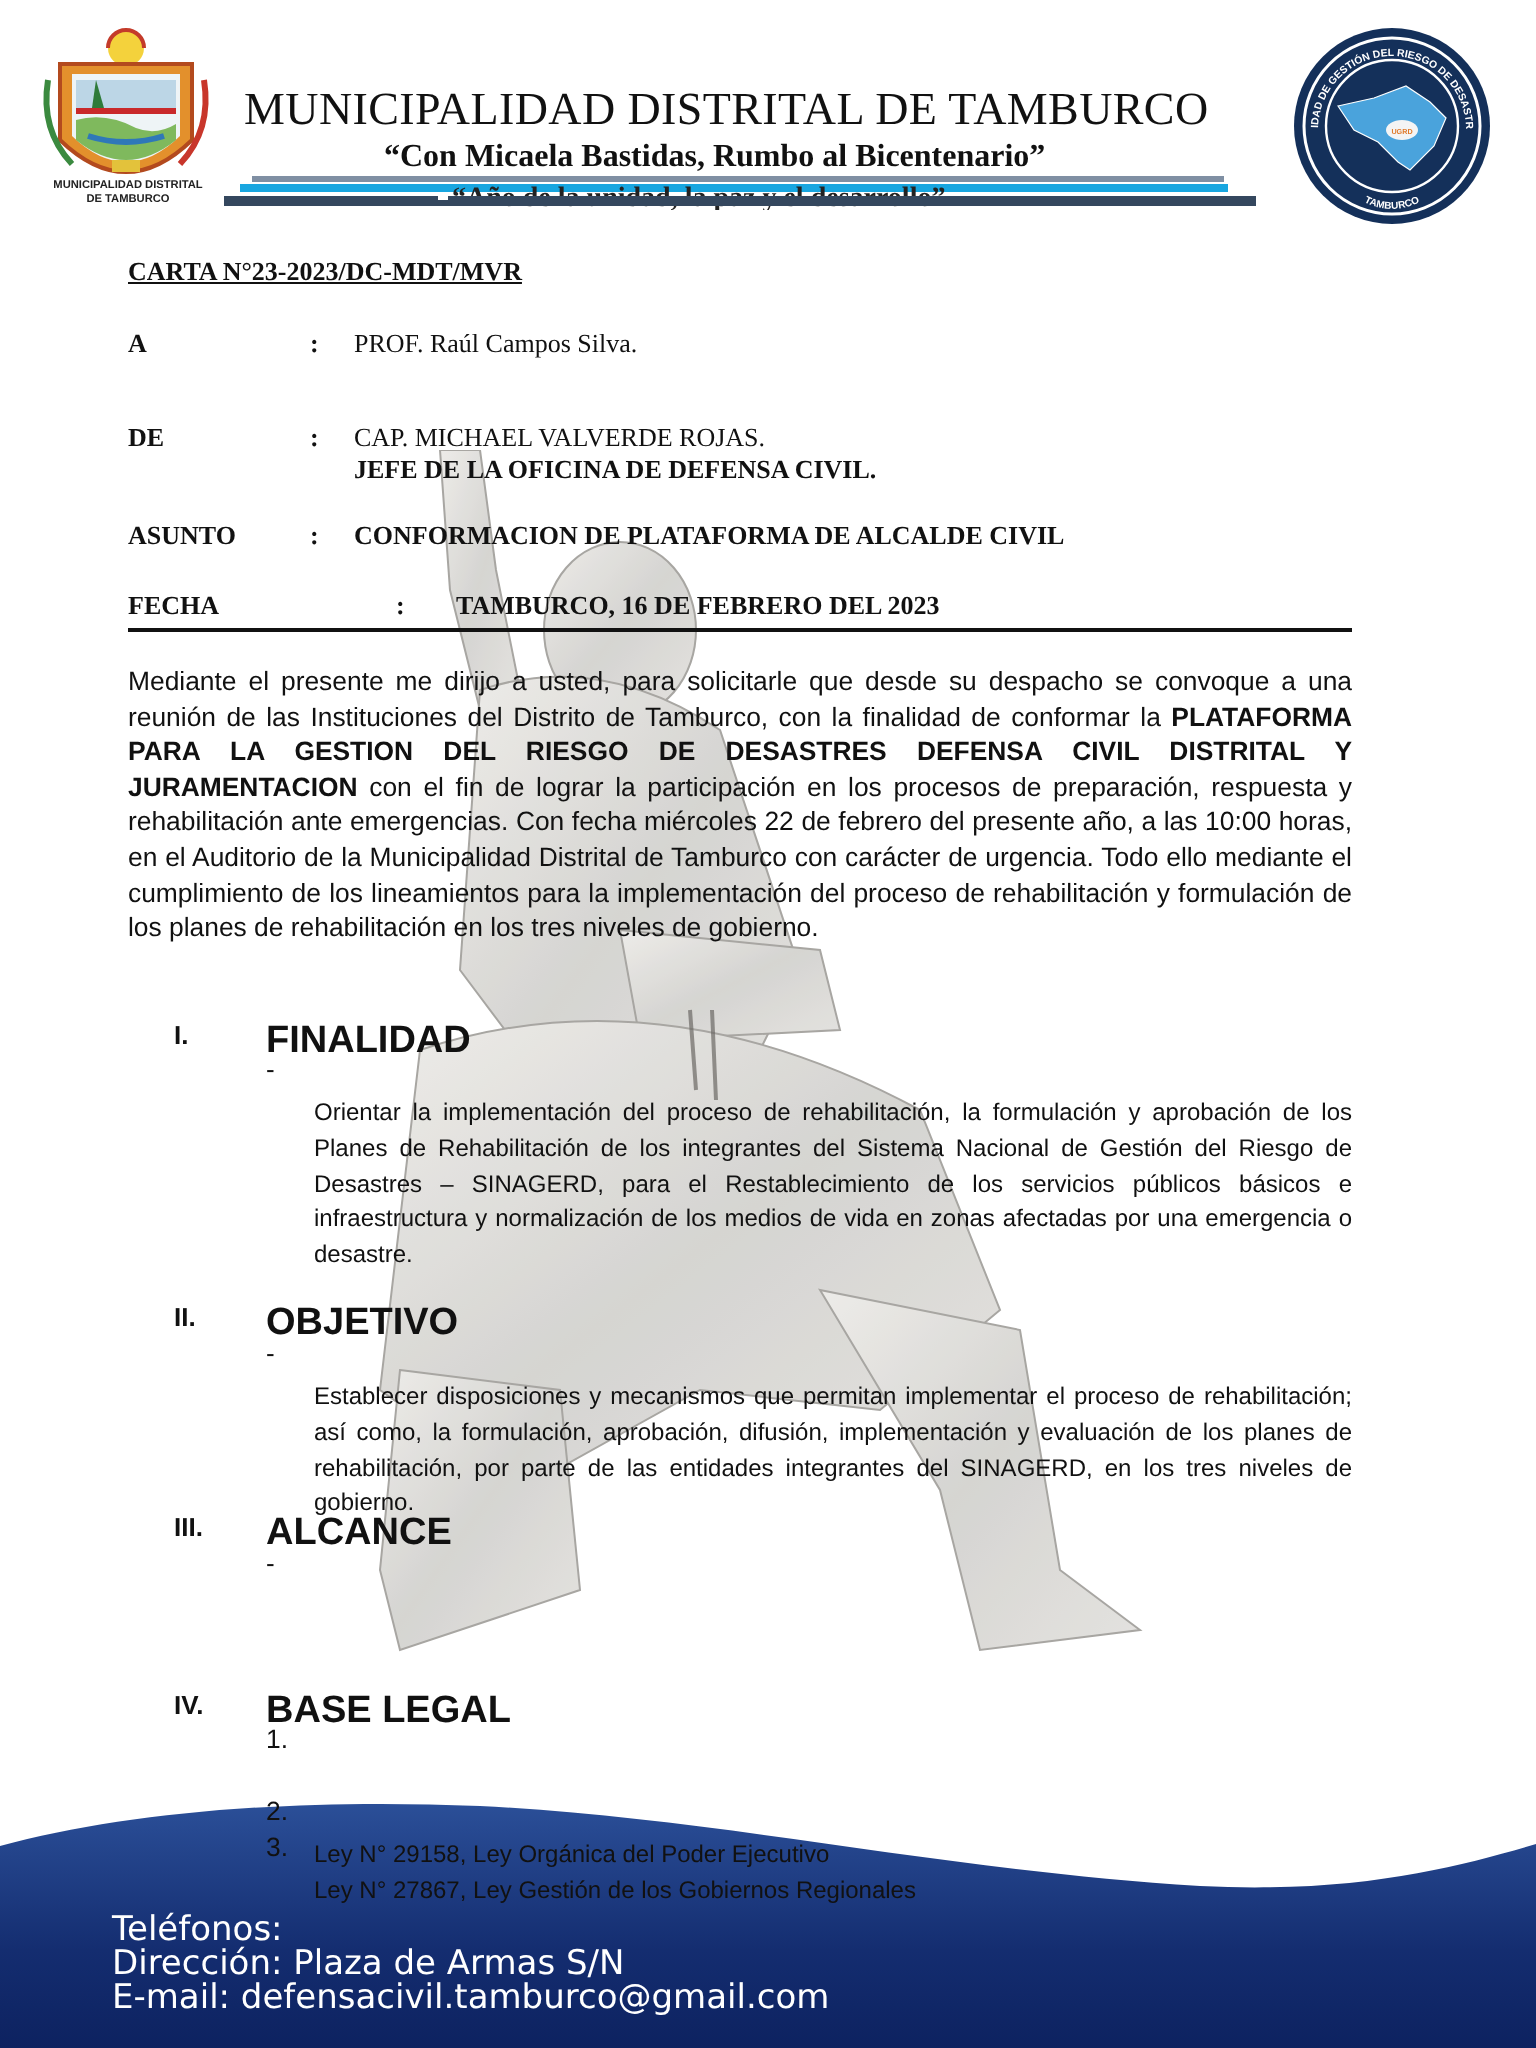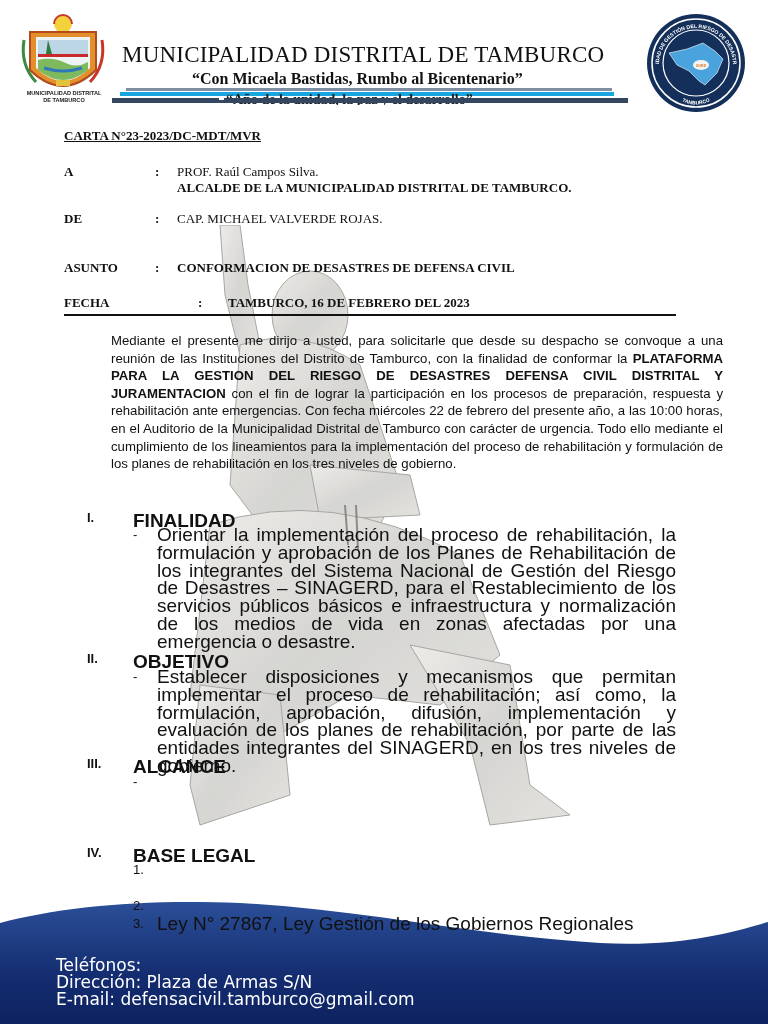--- a/index.html
+++ b/index.html
@@ -43,29 +43,29 @@
       position: absolute; left: 64px; top: 128px; font-size: 13px; font-weight: bold; text-decoration: underline; white-space: nowrap;
     }
     .field-label { position: absolute; left: 64px; font-size: 13px; font-weight: bold; }
     .field-colon { position: absolute; font-size: 13px; font-weight: bold; }
     .field-value { position: absolute; left: 177px; font-size: 13px; white-space: nowrap; line-height: 16px; }
     .field-value .bold { font-weight: bold; }
     .rule { position: absolute; left: 64px; top: 314px; width: 612px; height: 2px; background: #111; }
 
     .para {
       position: absolute; left: 64px; top: 332px; width: 612px;
-      font-size: 13.2px; line-height: 17.6px; text-align: justify; color: #111; margin-left: 47px;
+      font-size: 13.2px; line-height: 17.6px; text-align: justify; color: #111;
     }
     .para b { font-weight: bold; }
 
     .sec-num { position: absolute; left: 87px; font-size: 13px; font-weight: bold; }
     .sec-title { position: absolute; left: 133px; font-size: 19px; font-weight: bold; }
     .sec-body {
       position: absolute; left: 157px; width: 519px;
-      font-size: 19px; line-height: 17.8px; text-align: justify;
+      font-size: 12px; line-height: 17.8px; text-align: justify; margin-top: 22px;
     }
     .sec-dash { position: absolute; left: 133px; font-size: 13px; }
     .list-num { position: absolute; left: 133px; font-size: 13.2px; }
 
     
     .footer-wave { position: absolute; left: 0; top: 895px; width: 768px; height: 129px; z-index: 2; }
     .list-over { z-index: 3; }
     .footer-text {
       position: absolute; left: 56px; top: 957px; z-index: 4;
       font-family: "DejaVu Sans", sans-serif; font-size: 17px; line-height: 17px; color: #ffffff;
@@ -150,32 +150,32 @@
       <textPath href="#ringArcBottom" startOffset="50%" text-anchor="middle">TAMBURCO</textPath>
     </text>
   </svg>
 
   <div class="carta-ref serif">CARTA N°23-2023/DC-MDT/MVR</div>
 
   <div class="field-label serif" style="top:164px">A</div>
   <div class="field-colon serif" style="left:155px; top:164px">:</div>
   <div class="field-value serif" style="top:164px">
     <div>PROF. Raúl Campos Silva.</div>
-    <div class="bold">ALCALDE DE LA MUNICIPALIDAD DISTRITAL DE TAMBURCO.</div>
   </div>
 
   <div class="field-label serif" style="top:211px">DE</div>
   <div class="field-colon serif" style="left:155px; top:211px">:</div>
   <div class="field-value serif" style="top:211px">
     <div>CAP. MICHAEL VALVERDE ROJAS.</div>
+    <div class="bold">JEFE DE LA OFICINA DE DEFENSA CIVIL.</div>
   </div>
 
   <div class="field-label serif" style="top:260px">ASUNTO</div>
   <div class="field-colon serif" style="left:155px; top:260px">:</div>
-  <div class="field-value serif" style="top:260px; font-weight:bold">CONFORMACION DE DESASTRES DE DEFENSA CIVIL</div>
+  <div class="field-value serif" style="top:260px; font-weight:bold">CONFORMACION DE PLATAFORMA DE ALCALDE CIVIL</div>
 
   <div class="field-label serif" style="top:295px">FECHA</div>
   <div class="field-colon serif" style="left:198px; top:295px">:</div>
   <div class="field-value serif" style="left:228px; top:295px; font-weight:bold">TAMBURCO, 16 DE FEBRERO DEL 2023</div>
 
   <div class="rule"></div>
 
   <div class="para sans"><span> Mediante el presente me dirijo a usted, para solicitarle que desde su despacho se convoque a una reunión de las Instituciones del Distrito de Tamburco, con la finalidad de conformar la </span><b>PLATAFORMA PARA LA GESTION DEL RIESGO DE DESASTRES DEFENSA CIVIL DISTRITAL Y JURAMENTACION</b><span> con el fin de lograr la participación en los procesos de preparación, respuesta y rehabilitación ante emergencias. Con fecha miércoles 22 de febrero del presente año, a las 10:00 horas, en el Auditorio de la Municipalidad Distrital de Tamburco con carácter de urgencia. Todo ello mediante el cumplimiento de los lineamientos para la implementación del proceso de rehabilitación y formulación de los planes de rehabilitación en los tres niveles de gobierno.</span></div>
 
   <div class="sec-num sans" style="top:510px">I.</div>
@@ -203,20 +203,21 @@
       <stop offset="0" stop-color="#2b4f98"></stop>
       <stop offset="0.6" stop-color="#142d70"></stop>
       <stop offset="1" stop-color="#0d2260"></stop>
     </linearGradient>
   </defs>
   <path d="M0 28 C 60 12, 140 4, 240 8 C 360 14, 470 40, 600 48 C 680 52, 730 38, 768 27 L768 129 L0 129 Z" fill="url(#fg)"></path>
 </svg>
 
 <div class="list-over" style="position:absolute; left:0; top:0; width:768px; height:1024px; pointer-events:none;">
   <div class="list-num sans" style="top:898px; z-index:3">2.</div>
+  <div class="sec-body sans" style="top:897px; z-index:3">Ley N° 29158, Ley Orgánica del Poder Ejecutivo</div>
   <div class="list-num sans" style="top:916px; z-index:3">3.</div>
   <div class="sec-body sans" style="top:915px; z-index:3">Ley N° 27867, Ley Gestión de los Gobiernos Regionales</div>
 </div>
 
 <div class="footer-text">
   <div>Teléfonos:</div>
   <div>Dirección: Plaza de Armas S/N</div>
   <div>E-mail: defensacivil.tamburco@gmail.com</div>
 </div>
 

